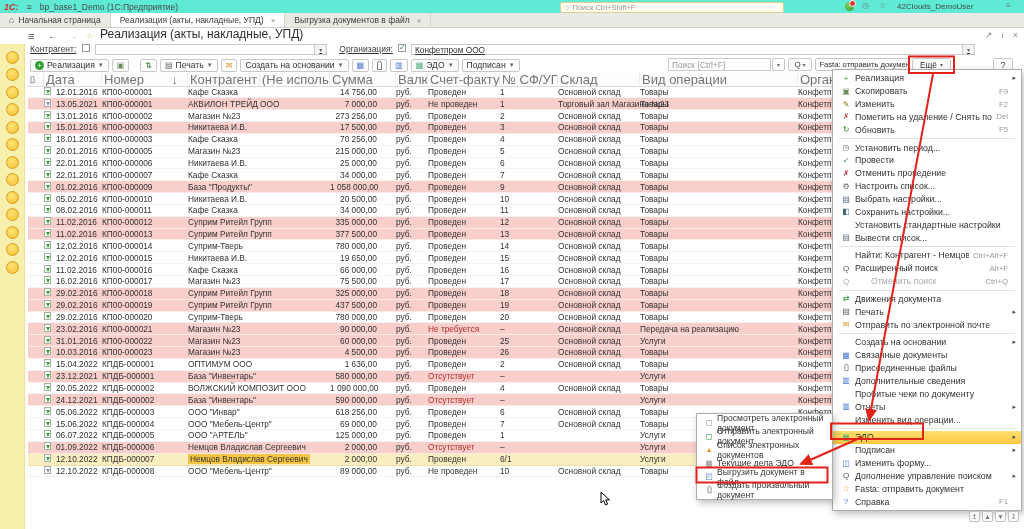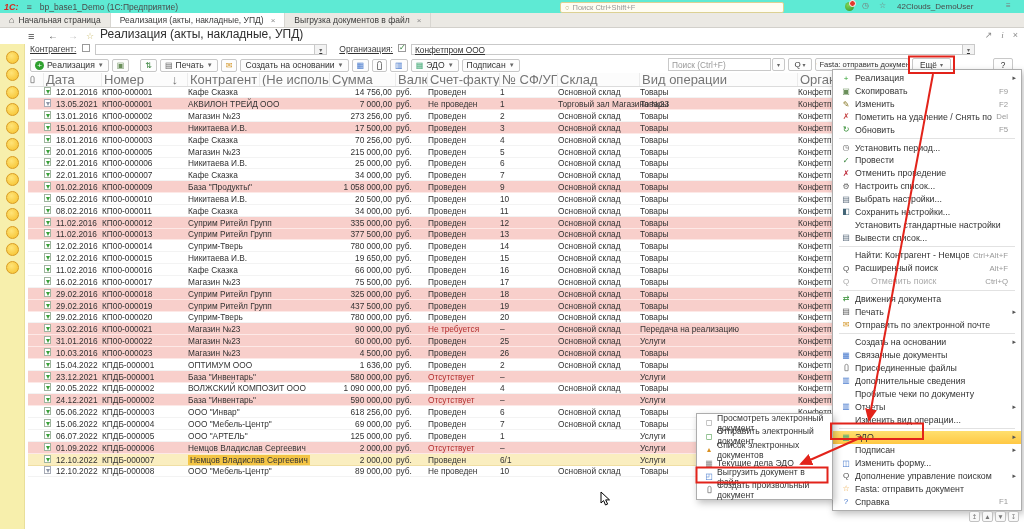--- a/index.html
+++ b/index.html
@@ -55,26 +55,26 @@
   .tright{position:absolute;top:58px;left:0;width:1024px;height:14px;font-size:8.3px;}
   .sinput{position:absolute;left:668px;top:0;width:103px;height:13px;border:1px solid #C9C9C9;color:#999;
     display:flex;align-items:center;padding-left:3px;box-sizing:border-box;background:#fff;}
   .posbtn{position:absolute;top:0;height:13px;border:1px solid #C8C8C8;border-radius:2px;background:#FDFDFD;
     display:flex;align-items:center;justify-content:center;box-sizing:border-box;color:#333;}
   
   .thead{position:absolute;left:28px;top:73px;width:992px;height:13px;display:flex;font-size:13px;color:#757575;
     background:#FCFCFC;border-bottom:1px solid #DCDCDC;align-items:center;}
   .thead>div{border-right:1px solid #ECECEC;height:13px;display:flex;align-items:center;padding-left:2px;box-sizing:border-box;overflow:hidden;white-space:nowrap;}
   .rows{position:absolute;left:28px;top:86.5px;width:992px;}
-  .trow{display:flex;height:11.85px;align-items:flex-end;font-size:8.3px;border-bottom:1px solid #F3F3F3;box-sizing:border-box;white-space:nowrap;}
+  .trow{display:flex;height:11.85px;align-items:center;font-size:8.3px;border-bottom:1px solid #F3F3F3;box-sizing:border-box;white-space:nowrap;}
   .trow.pink{background:#F8CFCB;border-bottom:1px solid #FDE9E7;}
   .trow.sel{background:#FAEEC0;border-bottom:1px solid #F0DFA4;}
   .c0{width:16px;}.c1{width:12px;}.c2{width:46px;}.c3{width:86px;}
   .c4{width:72px;overflow:visible;}
-  .c5{width:70px;}.c6{width:66px;text-align:right;padding-right:4px;box-sizing:border-box;}
+  .c5{width:70px;}.c6{width:66px;text-align:right;padding-right:19px;box-sizing:border-box;}
   .c7{width:32px;}.c8{width:72px;}.c9{width:58px;}.c10{width:82px;}.c11{width:158px;}.c12{flex:1;overflow:hidden;}
   .h-date{width:58px;}
   .h-num{width:86px;display:flex;justify-content:space-between;padding-right:9px;box-sizing:border-box;}
   .redtxt{color:#B22E2E;}
   .docic{width:7px;height:8px;border:1px solid #9FB49F;background:#fff;position:relative;display:inline-block;box-sizing:border-box;}
   .docic::after{content:"";position:absolute;left:1px;top:2px;border-left:2.5px solid transparent;border-right:2.5px solid transparent;border-top:4px solid #3AA13A;}
   .docic.gray{border-color:#A7ABB5;}
   .docic.gray::after{border-top-color:#8E97A8;}
   .selcell{background:#F4C545;padding:0 2px;}
   

